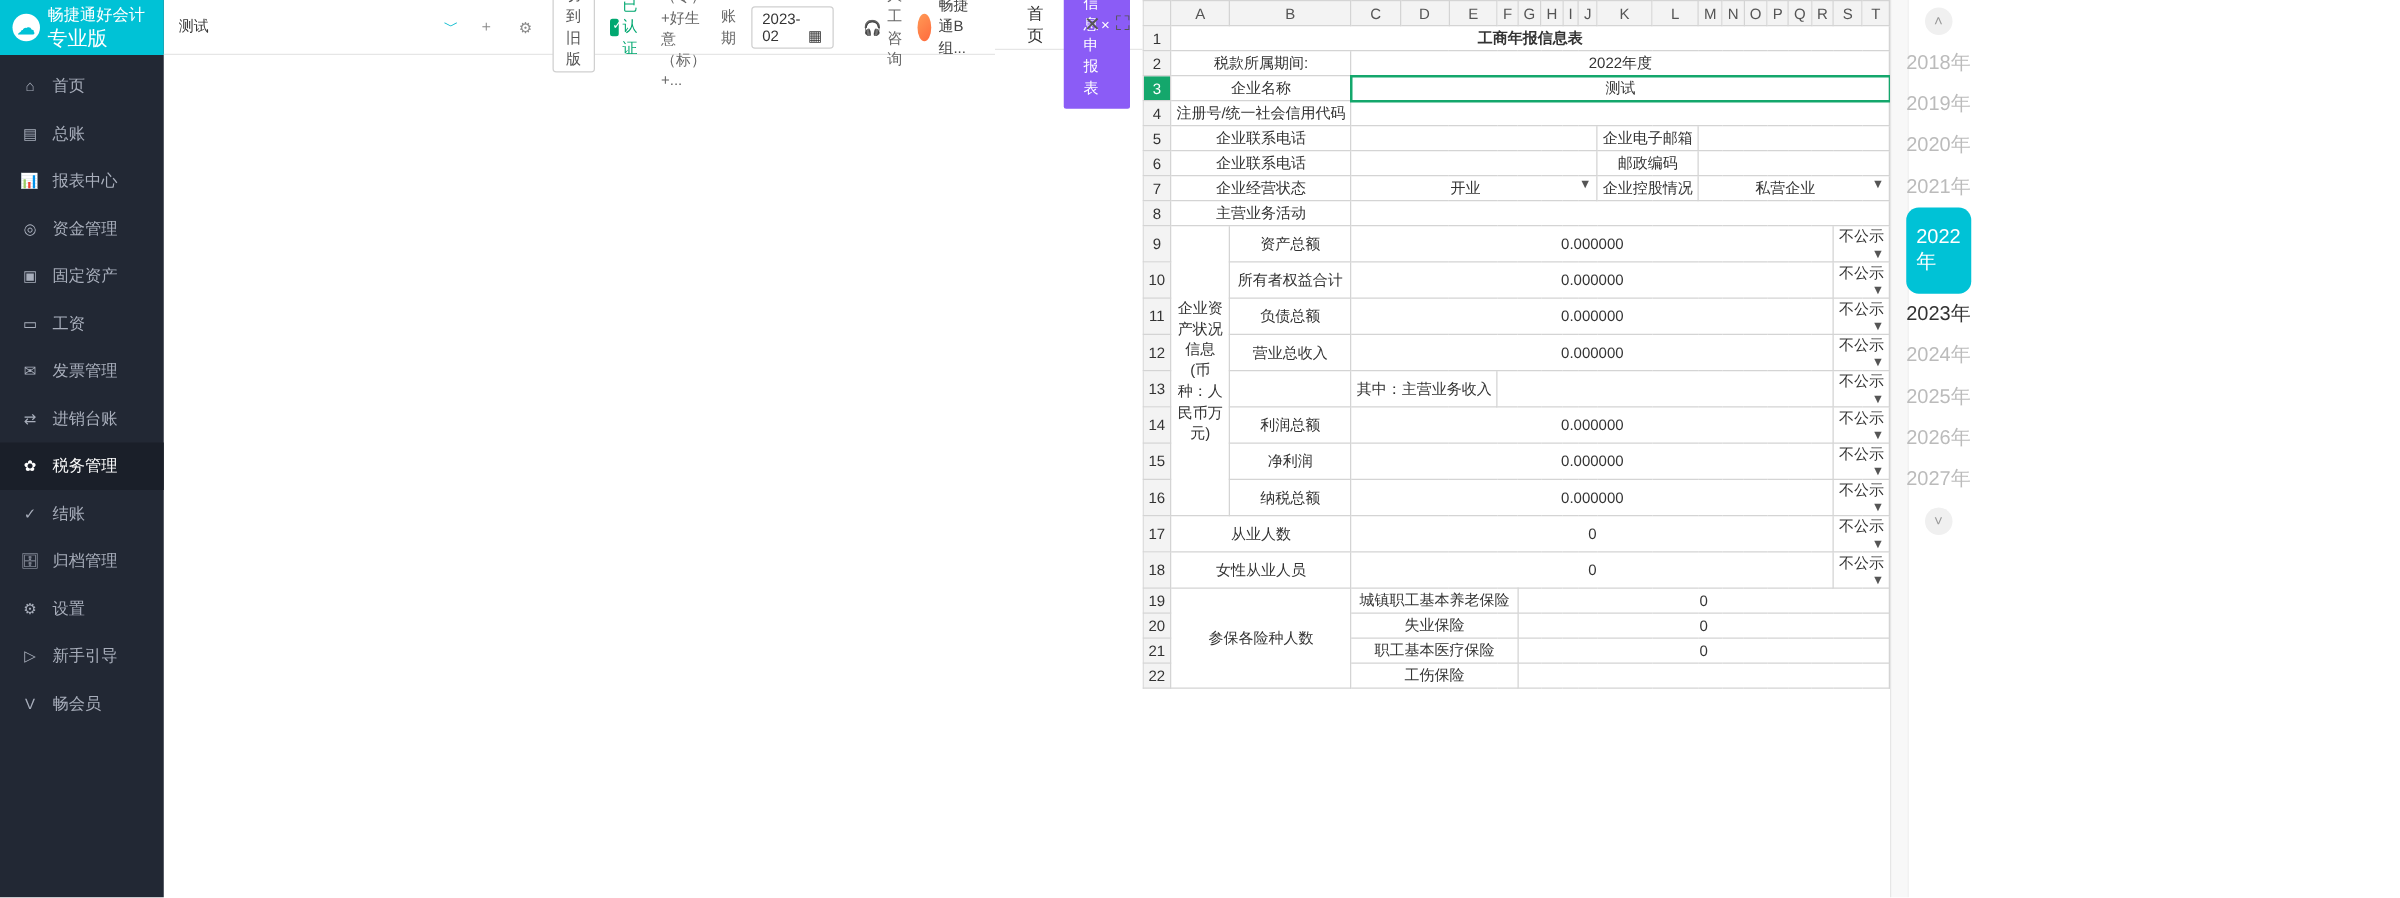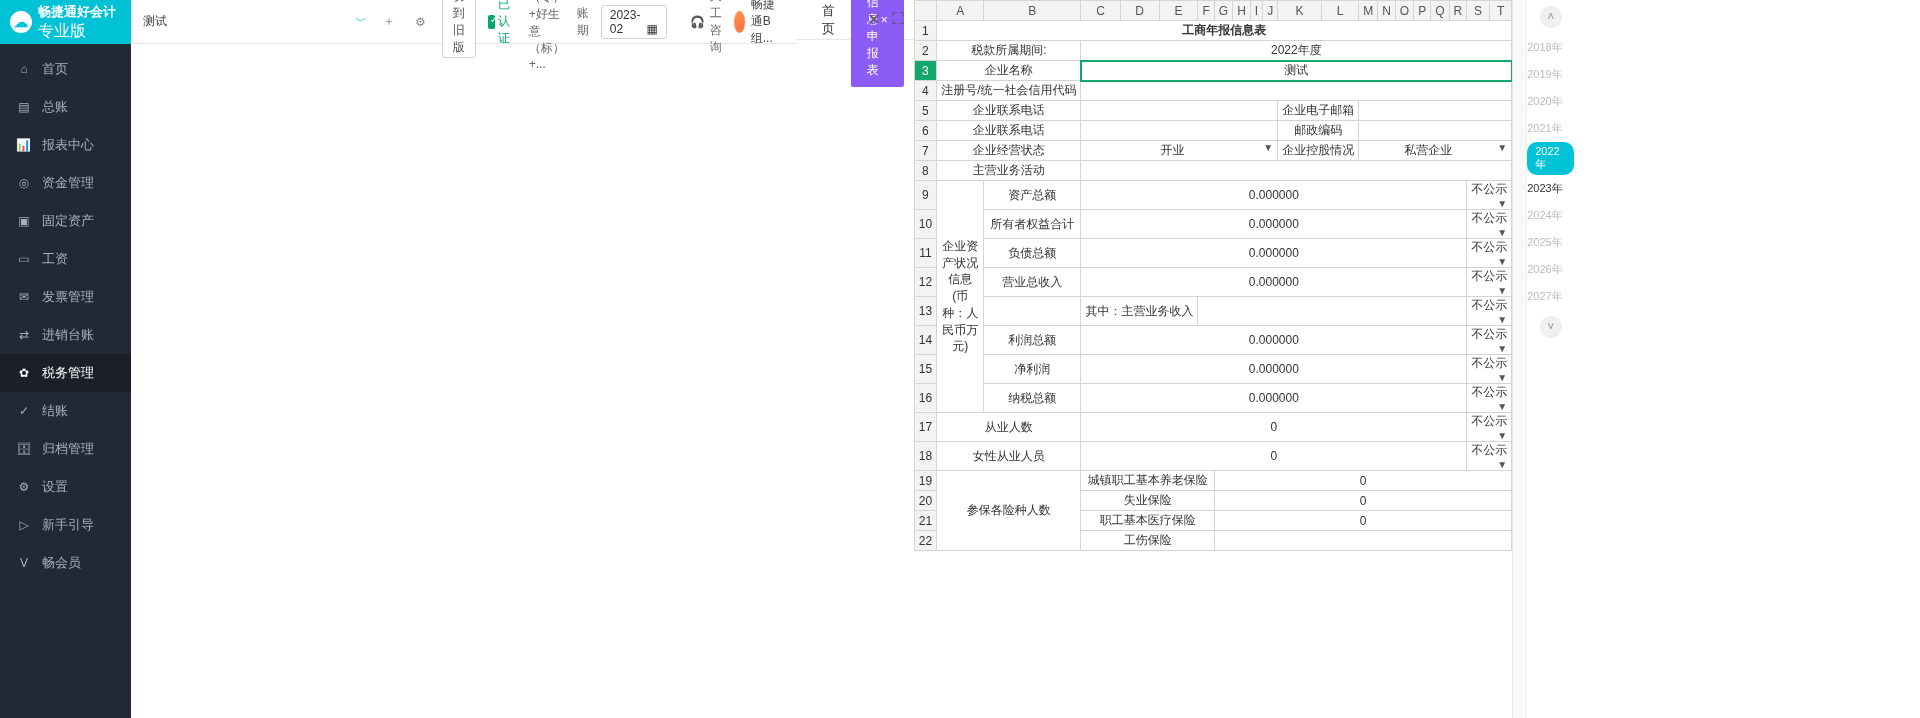--- a/index.html
+++ b/index.html
@@ -3,21 +3,21 @@
 <meta charset="utf-8">
 <style>
 *{margin:0;padding:0;box-sizing:border-box;font-family:"Microsoft YaHei",Arial,sans-serif;font-size:12px}
 body{background:#fff;overflow:hidden}
 .app{display:flex;height:718px;width:1555px}
 
 
 .sidebar{width:131px;background:#222834;color:#a0a6b3;flex-shrink:0;display:flex;flex-direction:column}
 .logo-area{height:44px;background:#00c2d6;color:#fff;display:flex;align-items:center;padding:0 10px;gap:6px}
 .logo-icon{width:22px;height:22px;background:#fff;border-radius:50%;color:#00c2d6;display:flex;align-items:center;justify-content:center;font-weight:bold;font-size:14px}
-.logo-text{font-size:13px;font-weight:bold}
+.logo-text{font-size:13px;font-weight:normal}
 .logo-sub{font-size:16px;display:block}
 .nav{flex:1;padding-top:6px}
 .nav-item{display:flex;align-items:center;gap:10px;padding:10px 16px;cursor:pointer;color:#a8aebb}
 .nav-item.active{background:#1a1f29;color:#fff}
 .nav-icon{width:16px;height:16px;display:inline-flex;align-items:center;justify-content:center}
 .nav-label{font-size:13px}
 
 
 .main{flex:1;display:flex;flex-direction:row;min-width:0}
 .topbar{height:44px;border-bottom:1px solid #e6e6e6;display:flex;align-items:center;padding:0 12px;gap:12px}
@@ -69,23 +69,23 @@
 .val-c{text-align:center}
 .val-l{text-align:left;padding-left:6px}
 .dd-caret{float:right;color:#555;font-size:10px;margin-left:4px}
 .active-row .rownum{background:#14a76c!important;color:#fff}
 .cell-sel{outline:2px solid #14a76c;outline-offset:-1px}
 
 
 .scroll-track{width:14px;background:#f8f8f8;border-left:1px solid #e6e6e6}
 .year-rail{width:48px;border-left:1px solid #eee;display:flex;flex-direction:column;align-items:center;padding:6px 0;gap:6px;background:#fff}
 .rail-btn{width:22px;height:22px;border-radius:50%;background:#f0f0f0;color:#999;display:flex;align-items:center;justify-content:center;cursor:pointer}
-.year-item{font-size:11px;color:#bbb;padding:6px 0;cursor:pointer}
+.year-item{font-size:16px;color:#bbb;padding:6px 0;cursor:pointer}
 .year-item.near{color:#333}
-.year-item.active{background:#00c2d6;color:#fff;border-radius:10px;padding:3px 8px}
+.year-item.active{background:#00c2d6;color:#fff;border-radius:10px;padding:15px 8px}
 </style>
 </head>
 <body>
 
 <div class="app">
 
   <aside class="sidebar">
     <div class="logo-area">
       <span class="logo-icon">☁</span>
       <div>

